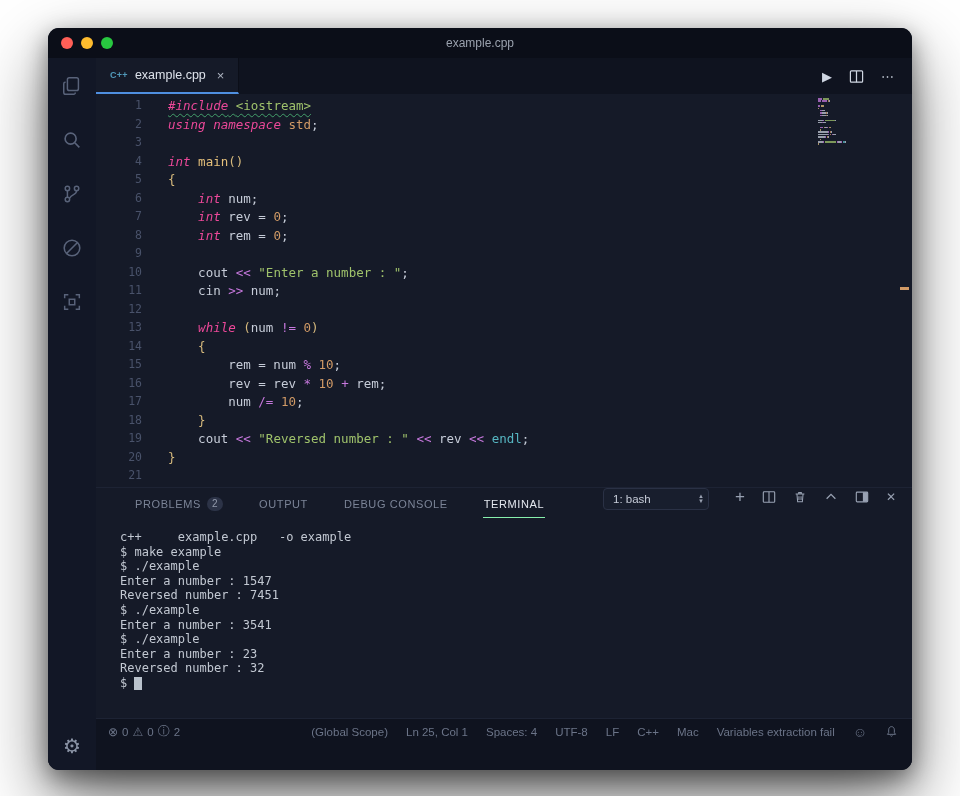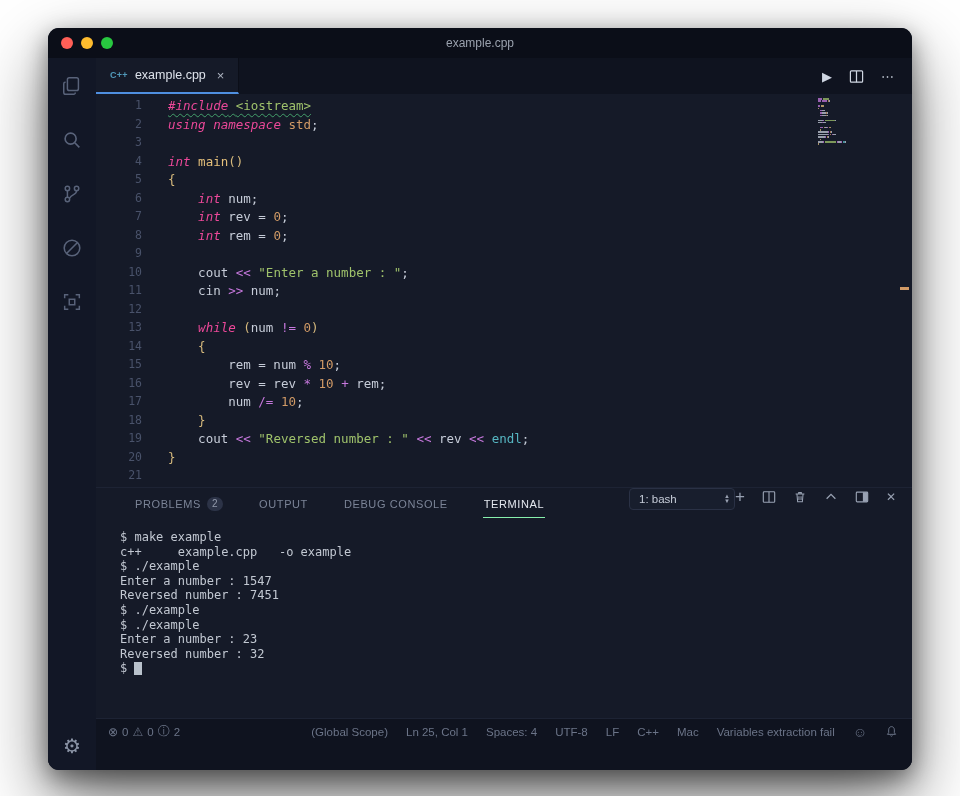--- a/index.html
+++ b/index.html
@@ -70,21 +70,21 @@
   .ruler-marker { position:absolute; right:3px; top:193px; width:9px; height:3px; background:#d19a66; }
 
   
   .panel { flex:0 0 auto; background:#151a28; border-top:1px solid #1d2334;
            position:relative; display:flex; flex-direction:column; }
   .panel-header { height:34px; display:flex; align-items:flex-start; padding-left:38px; padding-right:16px; flex:0 0 auto; }
   .ptabs { display:flex; gap:34px; align-items:center; }
   .ptab { font-size:11px; letter-spacing:.6px; color:#7b8497; padding:9px 1px 7px; display:flex; gap:6px; align-items:center; }
   .ptab.active { color:#e3e7ee; border-bottom:1px solid #86efac; }
   .pbadge { background:#2c3347; color:#939bac; font-size:10px; border-radius:7px; padding:0 5px; line-height:14px; }
-  .shell-select { margin-left:auto; width:106px; height:22px; background:#181e2d;
+  .shell-select { margin-left:auto; margin-right:26px; width:106px; height:22px; background:#181e2d;
                   border:1px solid #2a3145; border-radius:4px; display:flex; align-items:center;
                   padding:0 4px 0 9px; }
   .shell-label { color:#c6ccd8; font-size:11.5px; flex:1 1 auto; }
   .stepper { display:flex; flex-direction:column; align-items:center; line-height:5px; color:#9aa2b2; font-size:6px; }
   .panel-icons { display:flex; align-items:center; gap:17px; }
   .pi { color:#98a1b2; font-size:15px; line-height:1; }
   .pi svg { width:14px; height:14px; display:block; }
 
   .terminal { flex:1 1 auto; padding:8px 16px 10px 24px; position:relative; min-height:196px; }
   .term-line { font:12px "DejaVu Sans Mono", monospace; color:#c2c8d2; line-height:14.6px; white-space:pre; }
@@ -365,26 +365,27 @@
                   <rect x="1.5" y="2.5" width="13" height="11" rx="1"></rect>
                     <rect x="9" y="2.5" width="5.5" height="11" fill="currentColor" stroke="none"></rect>
                 </svg>
               </span>
               <span class="pi" style="font-size:12px;">✕</span>
             </div>
           </div>
 
           <div class="terminal">
             <div>
+                <div class="term-line">c++     example.cpp   -o example</div>
                 <div class="term-line">$ make example</div>
-                <div class="term-line">c++     example.cpp   -o example</div>
                 <div class="term-line">$ ./example</div>
                 <div class="term-line">Enter a number : 1547</div>
                 <div class="term-line">Reversed number : 7451</div>
                 <div class="term-line">$ ./example</div>
+                <div class="term-line">Enter a number : 3541</div>
                 <div class="term-line">$ ./example</div>
                 <div class="term-line">Enter a number : 23</div>
                 <div class="term-line">Reversed number : 32</div>
                 <div class="term-line">$ <span class="term-cursor"></span></div>
               </div>
           </div>
         </div>
 
         <div class="statusbar">
           <div class="sb-left">

